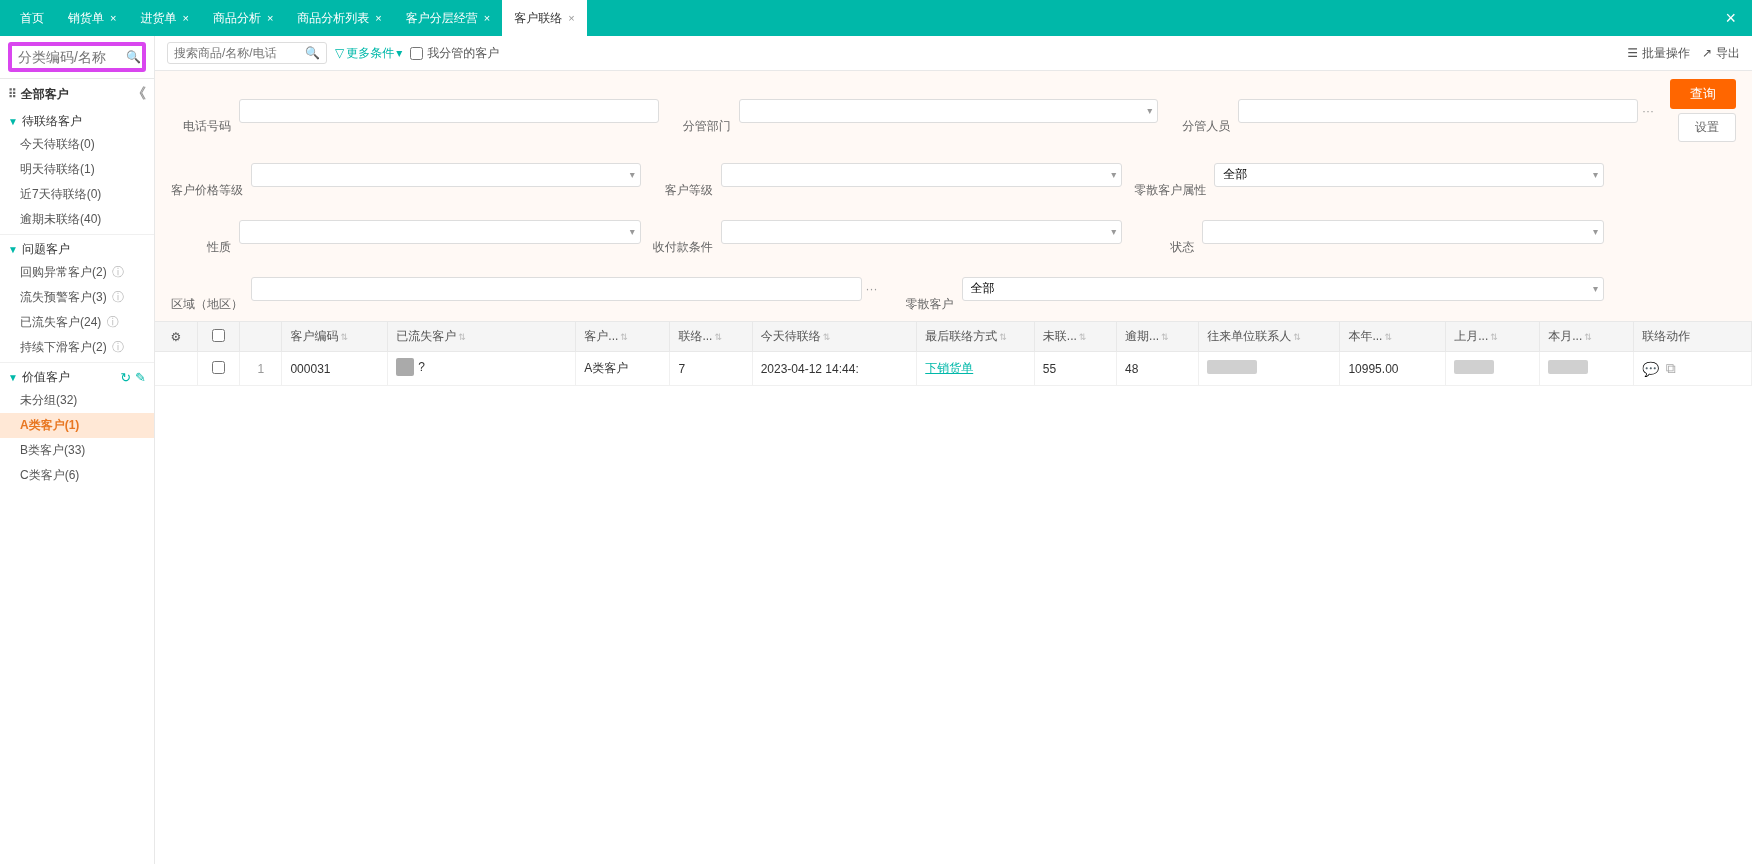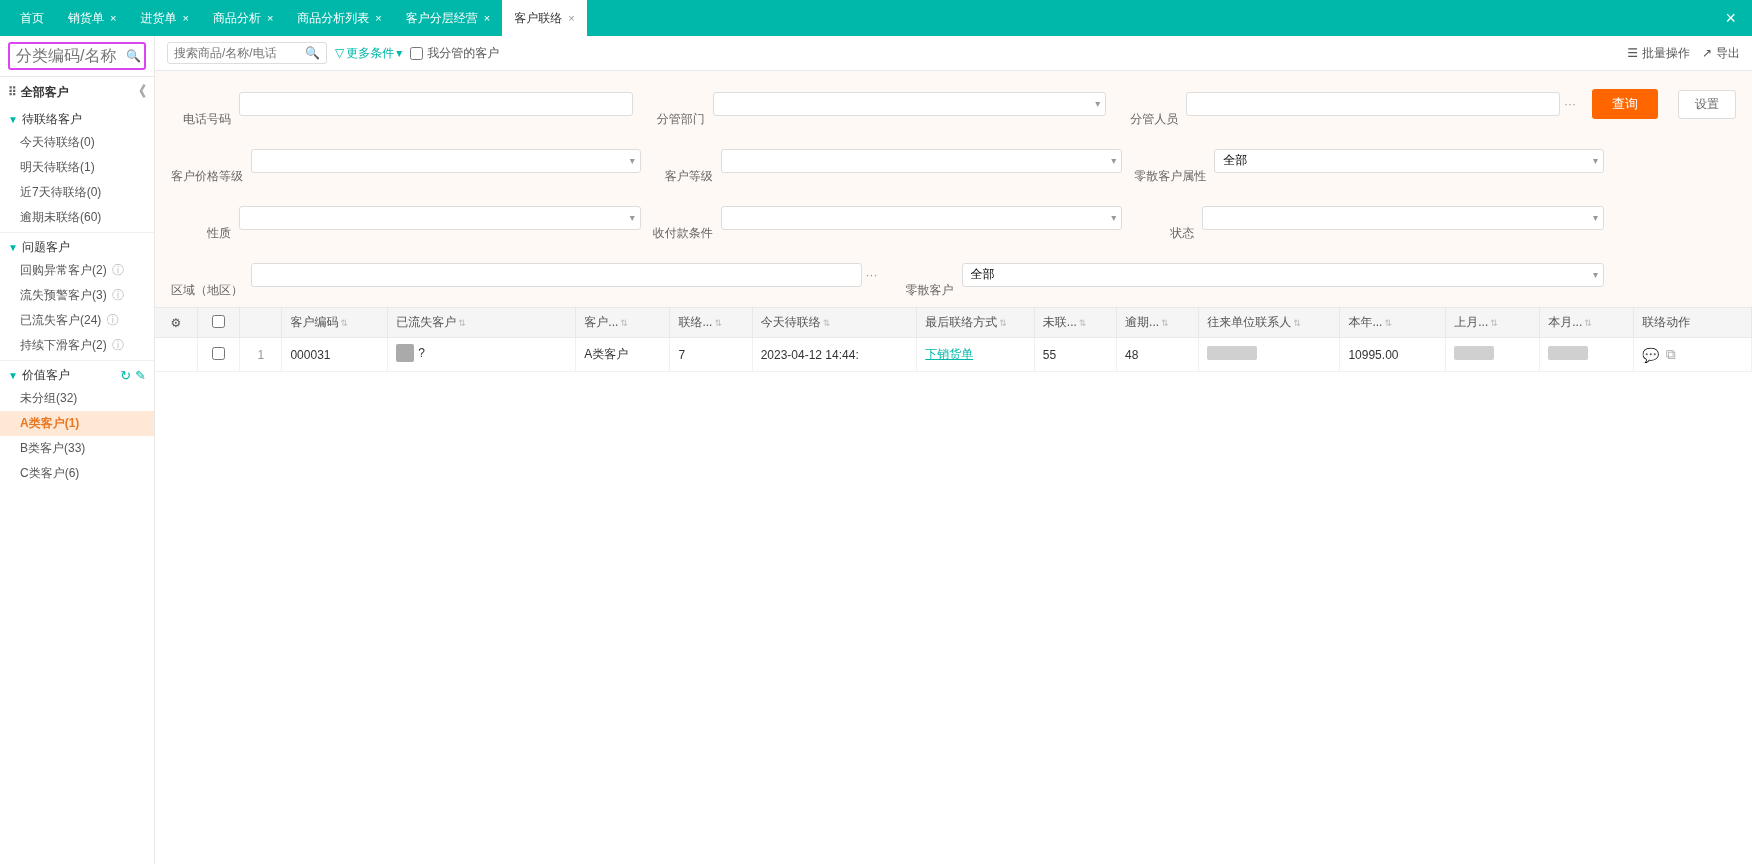--- a/index.html
+++ b/index.html
@@ -62,25 +62,25 @@
       flex-direction: column;
       overflow-y: auto;
     }
     .sidebar-search {
       padding: 6px 8px;
       display: flex;
       align-items: center;
       border-bottom: 1px solid #e8e8e8;
     }
     .sidebar-search input {
-      border: 2px solid #d946ef;
+      border: 4px solid #d946ef;
       border-radius: 3px;
       padding: 3px 6px;
       width: 100%;
-      font-size: 16px;
+      font-size: 14px;
       outline: none;
       color: #999;
     }
     .sidebar-search .search-icon {
       margin-left: -20px;
       color: #00b8a9;
       cursor: pointer;
     }
     .sidebar-section-header {
       padding: 6px 8px;
@@ -274,22 +274,22 @@
       color: #666;
       border: 1px solid #ddd;
       border-radius: 3px;
       padding: 5px 16px;
       cursor: pointer;
       font-size: 12px;
       white-space: nowrap;
     }
     .filter-action-col {
       display: flex;
-      flex-direction: row;
-      gap: 20px;
+      flex-direction: column;
+      gap: 4px;
       align-items: flex-end;
     }
 
     
     .table-wrapper {
       flex: 1;
       overflow: auto;
       background: white;
     }
     table {
@@ -450,21 +450,21 @@
     <div class="sidebar-item">
       <span>今天待联络(0)</span>
     </div>
     <div class="sidebar-item">
       <span>明天待联络(1)</span>
     </div>
     <div class="sidebar-item">
       <span>近7天待联络(0)</span>
     </div>
     <div class="sidebar-item">
-      <span>逾期未联络(60)</span>
+      <span>逾期未联络(40)</span>
     </div>
 
     <div class="sidebar-divider"></div>
 
     <div class="sidebar-group-label">
       <span class="arrow">▼</span>
       <span>问题客户</span>
     </div>
     <div class="sidebar-item">
       <span>回购异常客户(2)</span>

